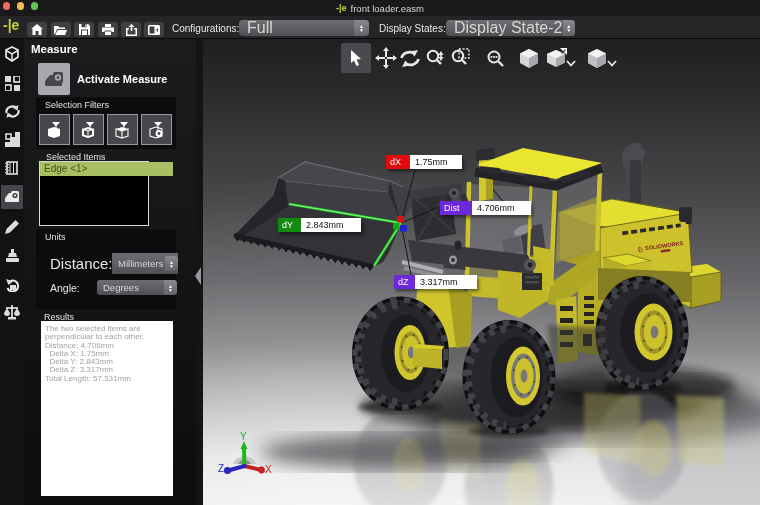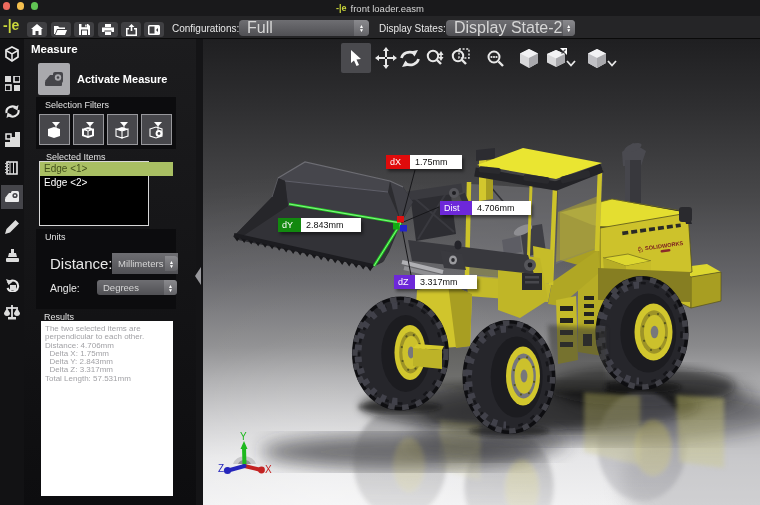--- a/index.html
+++ b/index.html
@@ -207,21 +207,20 @@
       <svg width="18" height="18" viewBox="0 0 18 18">
         <path d="M6 1 L14 1 L10.5 5 L10.5 9 L9.5 10 L9.5 5 Z" fill="#fff"></path>
         <path d="M2 8 L8 6 L14 8 L14 15 L8 17 L2 15 Z" fill="none" stroke="#fff" stroke-width="1.1"></path>
         <circle cx="11" cy="12.5" r="3.4" fill="#fff"></circle>
         <circle cx="11" cy="12.5" r="1.4" fill="#47474b"></circle>
       </svg>
     </div>
   <div class="seclabel" style="left:22px;top:113px">Selected Items</div>
   <div class="abs" style="left:15px;top:122px;width:110px;height:65px;background:#000;border:1px solid #d8d8d8">
     <div class="abs" style="left:0;top:0;width:133px;height:13.5px;background:#a9bf63;color:#44511c;font-size:10px;padding:1px 0 0 4px">Edge &lt;1&gt;</div>
-    <div class="abs" style="left:0;top:14px;width:133px;height:13px;color:#fff;font-size:10px;padding:1px 0 0 4px">Edge &lt;2&gt;</div>
   </div>
   <div class="secbox" style="left:12px;top:190px;width:140px;height:80px"></div>
   <div class="seclabel" style="left:21px;top:193px">Units</div>
   <div class="tlabel" style="left:26px;top:216px;font-size:15px">Distance:</div>
   <div class="dropdown" style="left:88px;top:214px;width:66px;height:21px;border-radius:0">
       <span class="dtext" style="font-size:9.5px;padding-left:6px">Millimeters</span>
       <span class="step" style="height:15px;width:13px">▲<br>▼</span>
     </div>
   <div class="tlabel" style="left:26px;top:243px;font-size:10.5px">Angle:</div>
   <div class="dropdown" style="left:73px;top:241px;width:80px;height:15px;border-radius:3px">

